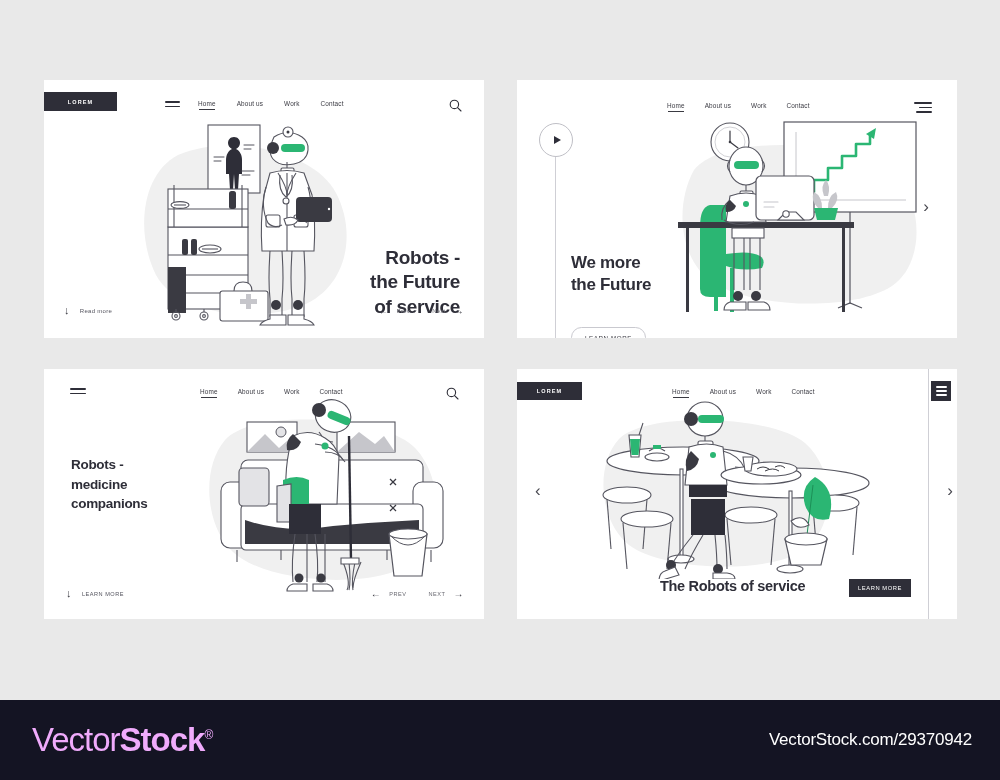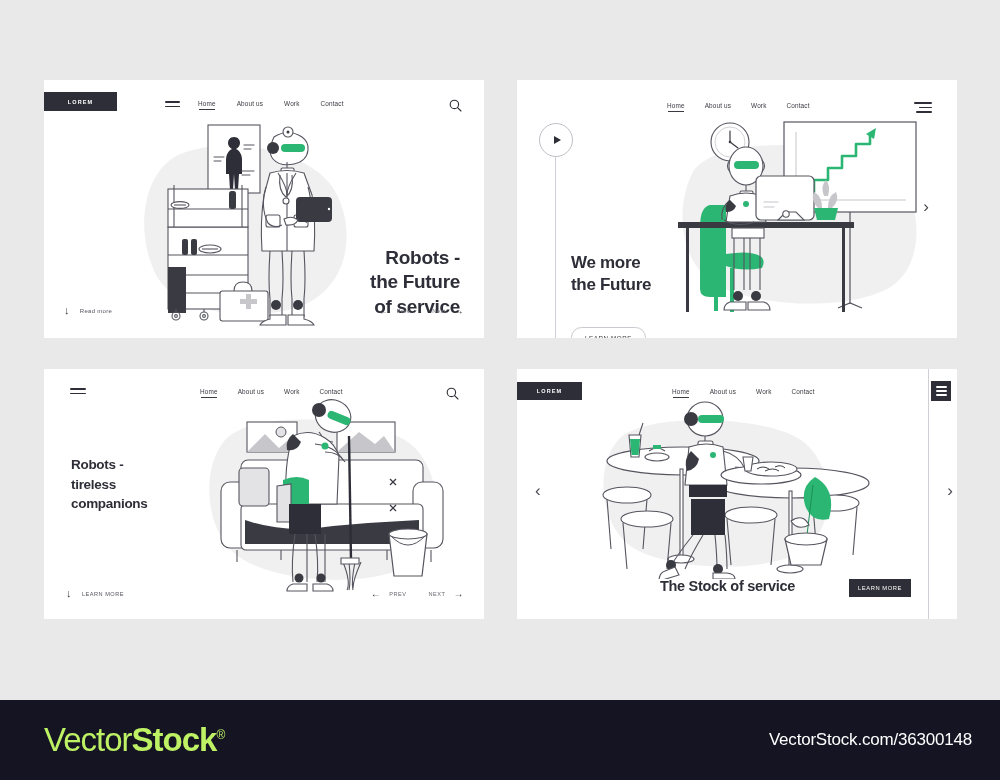--- a/index.html
+++ b/index.html
@@ -98,22 +98,22 @@
   
   .art { position:absolute; }
   .art svg { display:block; }
 
   
   .footer {
     position:absolute; left:0; top:700px; width:1000px; height:80px;
     background:#141423; display:flex; align-items:center;
   }
   .vs-logo {
-    position:absolute; left:44px; top:50%; transform:translateY(-50%);
-    color:#bef264; font-size:33px; letter-spacing:-1px; white-space:nowrap;
+    position:absolute; left:32px; top:50%; transform:translateY(-50%);
+    color:#f0abfc; font-size:33px; letter-spacing:-1px; white-space:nowrap;
   }
   .vs-logo .lite { font-weight:300; }
   .vs-logo .bold { font-weight:700; }
   .vs-logo .reg { font-size:12px; vertical-align:super; font-weight:400; }
   .vs-url {
     position:absolute; right:28px; top:50%; transform:translateY(-50%);
     color:#fff; font-size:17px; font-weight:300; letter-spacing:-.2px; white-space:nowrap;
   }
 </style>
 </head>
@@ -368,21 +368,21 @@
 
     <div class="search-ico" style="right:25px;top:18px;">
       <svg width="13" height="13" viewBox="0 0 13 13">
         <circle cx="5.4" cy="5.4" r="4.2" fill="none" stroke="#2e2e38" stroke-width="1.1"></circle>
         <line x1="8.6" y1="8.6" x2="12" y2="12" stroke="#2e2e38" stroke-width="1.1" stroke-linecap="round"></line>
       </svg>
     </div>
 
     <div class="headline" id="p3-headline">
       <div>Robots -</div>
-      <div>tireless</div>
+      <div>medicine</div>
       <div>companions</div>
     </div>
 
     <div class="art" style="left:153px;top:25px;">
       <svg width="265" height="200" viewBox="0 0 265 200">
         <path d="M28 46 C4 74 8 132 36 158 C70 190 180 196 216 168 C248 142 246 80 216 52 C184 22 56 14 28 46 Z" fill="#f0f0f0"></path>
 
         <rect x="50" y="28" width="50" height="30" fill="#fff" stroke="#55555f" stroke-width="1.1"></rect>
         <path d="M50 58 l18 -18 14 14 8 -7 10 11 z" fill="#c6c6cb"></path>
         <circle cx="84" cy="38" r="5" fill="#e3e3e6" stroke="#55555f" stroke-width="1"></circle>
@@ -567,27 +567,27 @@
         <path d="M158 58 l10 0 -2 14 -6 0 z" fill="#fff" stroke="#55555f" stroke-width="1.1"></path>
 
         <path d="M230 78 q22 12 14 42 q-18 4 -24 -14 q-5 -18 10 -28 z" fill="#2bb673"></path>
         <line x1="228" y1="86" x2="222" y2="136" stroke="#1c8f57" stroke-width="1"></line>
         <path d="M206 122 q12 -8 18 4 q-12 6 -18 -4 z" fill="#fff" stroke="#55555f" stroke-width="1.1"></path>
         <path d="M200 140 l42 0 -6 26 -30 0 z" fill="#fff" stroke="#55555f" stroke-width="1.2"></path>
         <ellipse cx="221" cy="140" rx="21" ry="6" fill="#fff" stroke="#55555f" stroke-width="1.2"></ellipse>
       </svg>
     </div>
 
-    <div class="headline" id="p4-headline">The Stock of service</div>
+    <div class="headline" id="p4-headline">The Robots of service</div>
 
     <div class="dark-btn" style="right:46px;top:210px;width:62px;height:18px;">
       <span>LEARN MORE</span>
     </div>
   </div>
 
 </div>
 
 <div class="footer">
   <div class="vs-logo">
     <span class="lite">Vector</span><span class="bold">Stock</span><span class="reg">®</span>
   </div>
-  <div class="vs-url">VectorStock.com/36300148</div>
+  <div class="vs-url">VectorStock.com/29370942</div>
 </div>
 
 </body></html>

